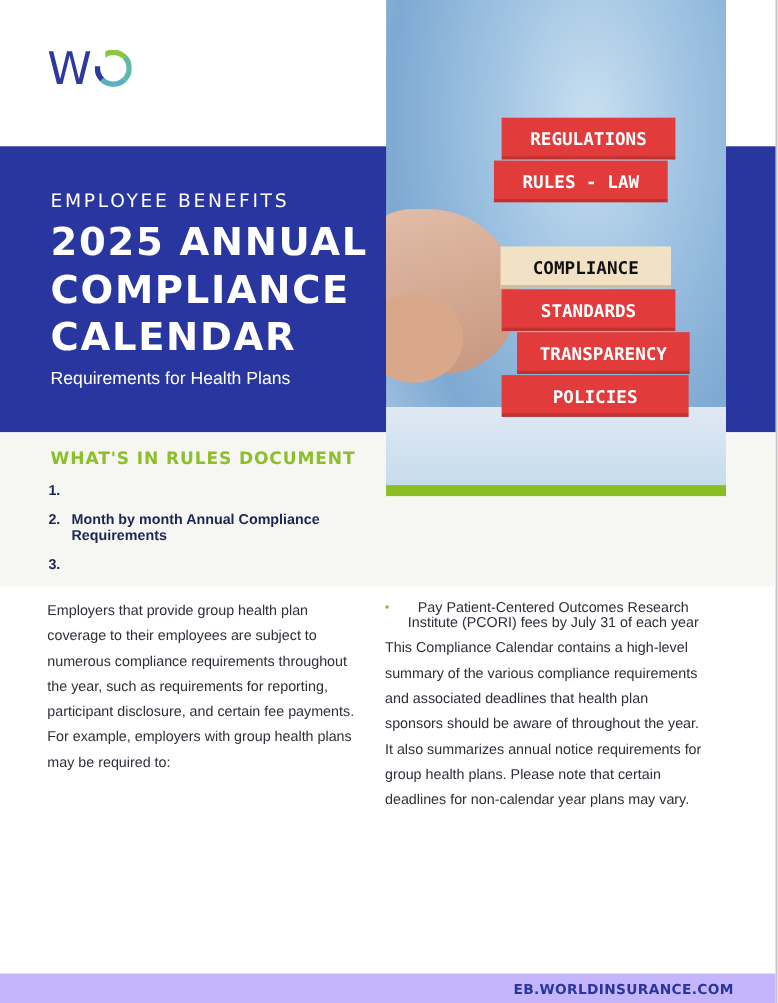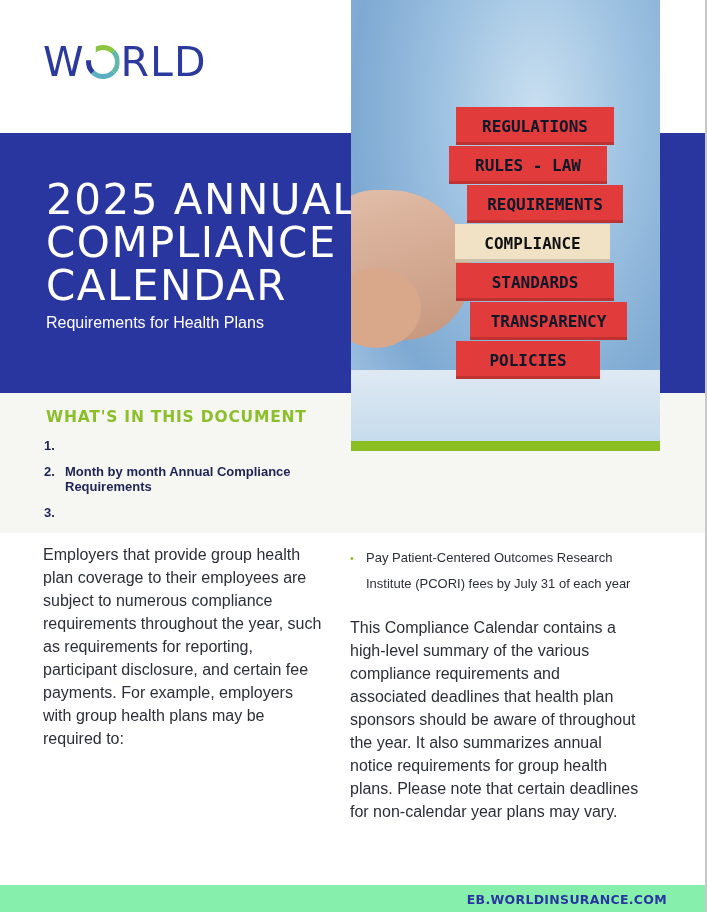--- a/index.html
+++ b/index.html
@@ -7,88 +7,87 @@
   body { position:relative; font-family:"Liberation Sans", "DejaVu Sans", sans-serif; color:#2b2f3a; }
   .edge { position:absolute; left:705px; top:0; width:2px; height:912px; background:#c8c8c8; }
 
   .logo { position:absolute; left:43px; top:42px; height:40px; display:flex; align-items:center; }
   .logo-text { font-family:"DejaVu Sans", sans-serif; font-size:41px; letter-spacing:1px; color:#2b3a9c; font-weight:normal; line-height:40px; }
   .logo-o { display:inline-block; width:34px; height:34px; border-radius:50%; border:5px solid #5ab0c0; border-top-color:#8cc63f; border-right-color:#5fb8a8; border-left-color:#2b3a9c; vertical-align:-3px; margin:0 1px; clip-path:polygon(0 0,100% 0,100% 100%,0 100%,0 45%,30% 45%,30% 0); }
 
   .blue-band { position:absolute; left:0; top:133px; width:705px; height:260px; background:#2a36a0; }
   .hero-text { position:absolute; left:46px; top:172px; color:#ffffff; }
   .eyebrow { font-family:"DejaVu Sans", sans-serif; font-size:17px; letter-spacing:2.4px; line-height:22px; }
-  .title { font-family:"DejaVu Sans", sans-serif; font-size:42px; letter-spacing:1.5px; line-height:43px; margin-top:6px; font-weight:normal; }
+  .title { font-family:"DejaVu Sans", sans-serif; font-size:35px; letter-spacing:1.5px; line-height:43px; margin-top:6px; font-weight:bold; }
   .subtitle { font-family:"Liberation Sans", sans-serif; font-size:16px; line-height:20px; margin-top:6px; }
 
   .gray-sec { position:absolute; left:0; top:393px; width:705px; height:140px; background:#f6f6f2; }
   .toc-title { position:absolute; left:46px; top:408px; font-family:"DejaVu Sans", sans-serif; font-size:15.5px; font-weight:bold; letter-spacing:0.8px; color:#8cbf2a; }
   .toc { position:absolute; left:44px; top:438px; width:300px; list-style:none; }
   .toc li { display:flex; font-size:13px; font-weight:bold; color:#1d2456; line-height:15px; margin-bottom:11px; }
   .toc .num { width:21px; flex:none; }
 
   .photo { position:absolute; left:351px; top:0; width:309px; height:441px; overflow:hidden;
     background: radial-gradient(ellipse at 60% 25%, #c9dff0 0%, #9fc3e2 35%, #7ea9d2 70%, #a9c8e4 100%); }
   .photo .hand { position:absolute; left:-30px; top:190px; width:150px; height:150px; border-radius:40% 60% 50% 50%; background:linear-gradient(160deg,#e8c0a8,#c99478); opacity:.95; }
   .photo .hand2 { position:absolute; left:-20px; top:268px; width:90px; height:80px; border-radius:50%; background:#d9a88a; }
   .photo .table { position:absolute; left:0; top:370px; width:309px; height:71px; background:linear-gradient(#dfe9f3,#c6dced); }
-  .block { position:absolute; height:38px; background:#e13b3b; color:#0f172a; font-family:"DejaVu Sans Mono", "Liberation Mono", monospace; font-weight:bold; font-size:16px; display:flex; align-items:center; justify-content:center; letter-spacing:0; box-shadow:inset 0 -3px 0 rgba(0,0,0,.15); }
+  .block { position:absolute; height:38px; background:#e13b3b; color:#ffffff; font-family:"DejaVu Sans Mono", "Liberation Mono", monospace; font-weight:bold; font-size:16px; display:flex; align-items:center; justify-content:center; letter-spacing:0; box-shadow:inset 0 -3px 0 rgba(0,0,0,.15); }
   .block.wood { background:#f1e2c6; color:#111; }
   .green-bar { position:absolute; left:351px; top:441px; width:309px; height:10px; background:#8bbe22; }
 
   .col-left { position:absolute; left:43px; top:543px; width:280px; }
   .col-right { position:absolute; left:350px; top:545px; width:290px; }
-  p.body { font-size:16px; line-height:23px; color:#2c2f38; }
+  p.body { font-size:13px; line-height:23px; color:#2c2f38; }
   ul.bullets { list-style:none; margin-top:8px; }
   ul.bullets li { position:relative; padding-left:16px; font-size:13px; line-height:23px; color:#2c2f38; margin-bottom:6px; }
   ul.bullets li::before { content:"•"; position:absolute; left:0; top:0; color:#8bbe22; font-size:11px; }
   .col-right ul.bullets { margin-top:0; }
-  .col-right ul.bullets li { line-height:26px; margin-bottom:19px; }
+  .col-right ul.bullets li { line-height:14px; margin-bottom:4px;text-align:center; }
 
-  .footer { position:absolute; left:0; top:885px; width:705px; height:27px; background:#86efac; }
+  .footer { position:absolute; left:0; top:885px; width:705px; height:27px; background:#c4b5fd; }
   .footer-url { position:absolute; right:38px; top:7px; font-family:"DejaVu Sans", sans-serif; font-size:12.5px; font-weight:bold; color:#2a36a0; letter-spacing:0.3px; }
 </style>
 </head>
 <body>
 
 <div class="edge"></div>
 
 <div class="logo">
   <span class="logo-text">W</span>
   <span class="logo-o"></span>
-  <span class="logo-text">RLD</span>
 </div>
 
 <div class="blue-band"></div>
 <div class="hero-text">
+  <div class="eyebrow">EMPLOYEE BENEFITS</div>
   <div class="title">
     <div>2025 ANNUAL</div>
     <div>COMPLIANCE</div>
     <div>CALENDAR</div>
   </div>
   <div class="subtitle">Requirements for Health Plans</div>
 </div>
 
 <div class="gray-sec"></div>
 
 <div class="photo">
   <div class="hand"></div>
   <div class="hand2"></div>
   <div class="table"></div>
   <div class="block" style="left:105px;top:107px;width:158px;">REGULATIONS</div>
   <div class="block" style="left:98px;top:146px;width:158px;">RULES - LAW</div>
-  <div class="block" style="left:116px;top:185px;width:156px;">REQUIREMENTS</div>
   <div class="block wood" style="left:104px;top:224px;width:155px;">COMPLIANCE</div>
   <div class="block" style="left:105px;top:263px;width:158px;">STANDARDS</div>
   <div class="block" style="left:119px;top:302px;width:157px;">TRANSPARENCY</div>
-  <div class="block" style="left:105px;top:341px;width:144px;">POLICIES</div>
+  <div class="block" style="left:105px;top:341px;width:170px;">POLICIES</div>
 </div>
 <div class="green-bar"></div>
 
-<div class="toc-title">WHAT'S IN THIS DOCUMENT</div>
+<div class="toc-title">WHAT'S IN RULES DOCUMENT</div>
 <ol class="toc">
   <li>
       <span class="num">1.</span>
     </li>
   <li>
       <span class="num">2.</span>
       <span>Month by month Annual Compliance Requirements</span>
     </li>
   <li>
       <span class="num">3.</span>

